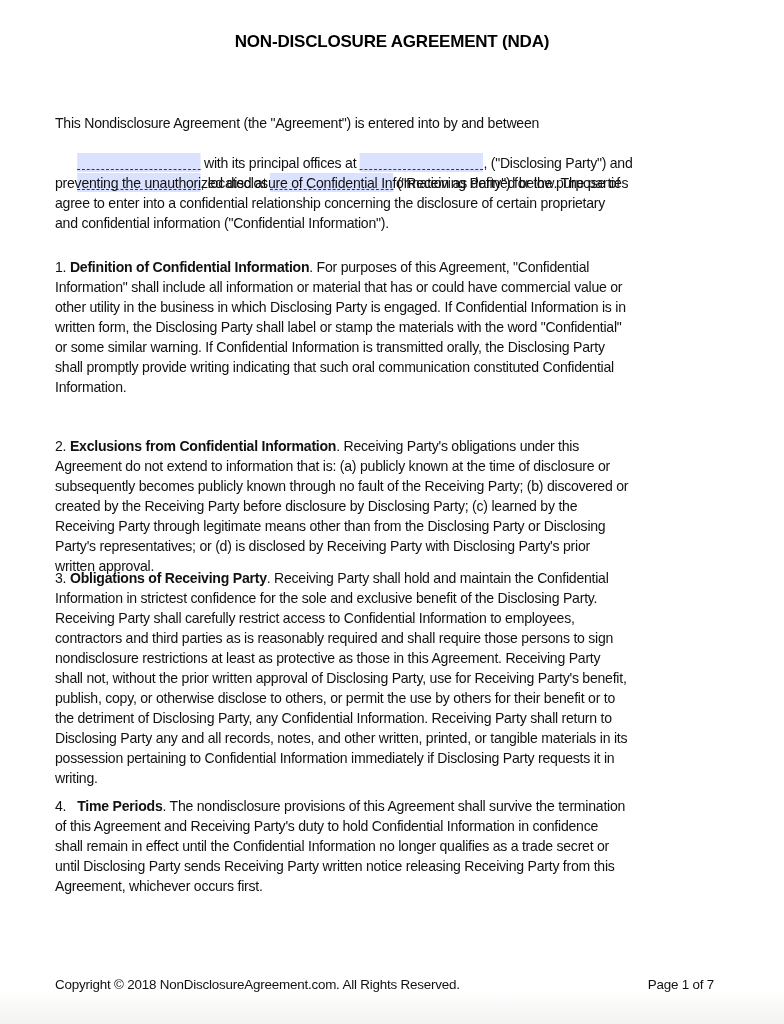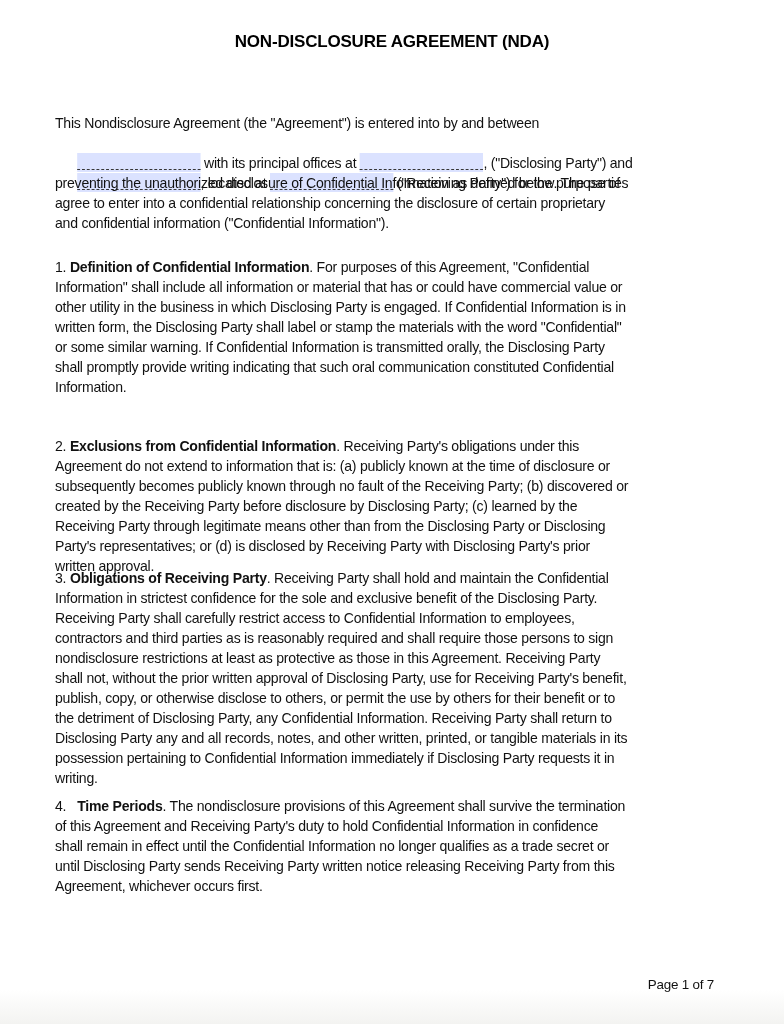--- a/index.html
+++ b/index.html
@@ -94,14 +94,15 @@
   </div>
 
   <div class="para" style="top:796px;">
     <span class="line" style="white-space: pre; transform: scaleX(0.964);"><span style="white-space:pre;">4.   </span><b style="white-space: pre;">Time Periods</b><span style="white-space: pre;">. The nondisclosure provisions of this Agreement shall survive the termination</span></span>
     <span class="line" style="white-space: pre; transform: scaleX(0.964);">of this Agreement and Receiving Party's duty to hold Confidential Information in confidence</span>
     <span class="line" style="white-space: pre; transform: scaleX(0.964);">shall remain in effect until the Confidential Information no longer qualifies as a trade secret or</span>
     <span class="line" style="white-space: pre; transform: scaleX(0.964);">until Disclosing Party sends Receiving Party written notice releasing Receiving Party from this</span>
     <span class="line" style="white-space: pre; transform: scaleX(0.964);">Agreement, whichever occurs first.</span>
   </div>
 
+  <div class="footer footer-left">Copyright © 2018 NonDisclosureAgreement.com. All Rights Reserved.</div>
   <div class="footer footer-right">Page 1 of 7</div>
 </div>
 
 </body></html>

